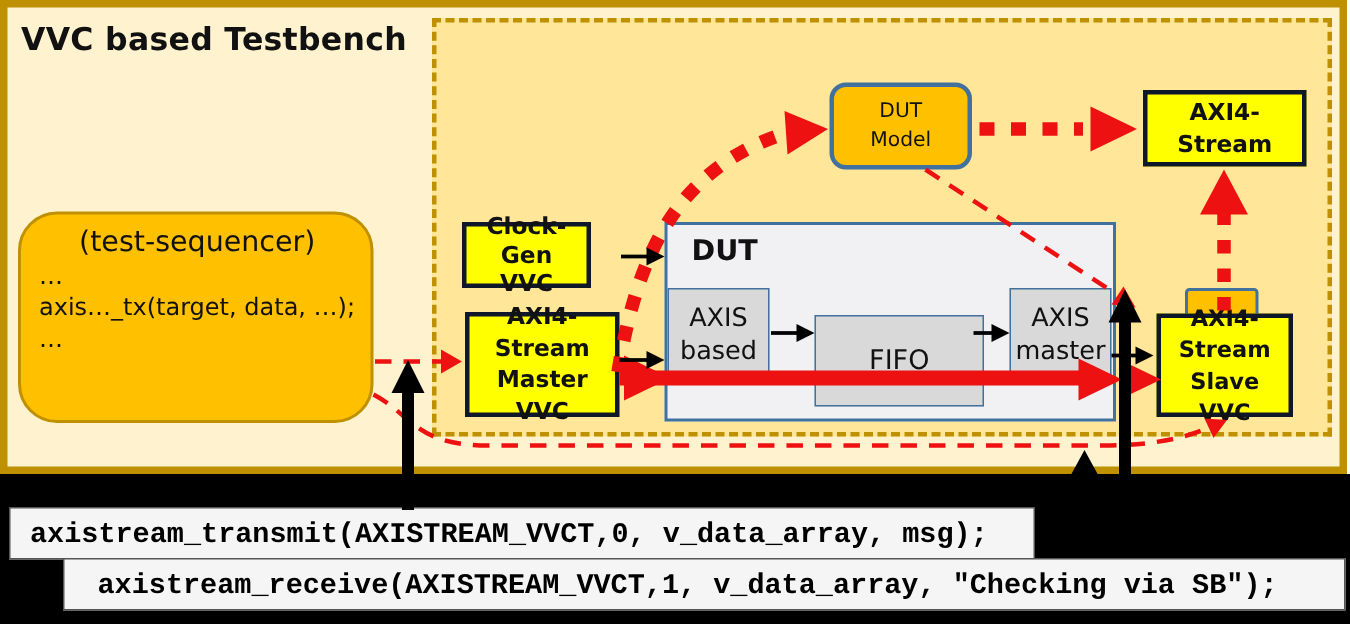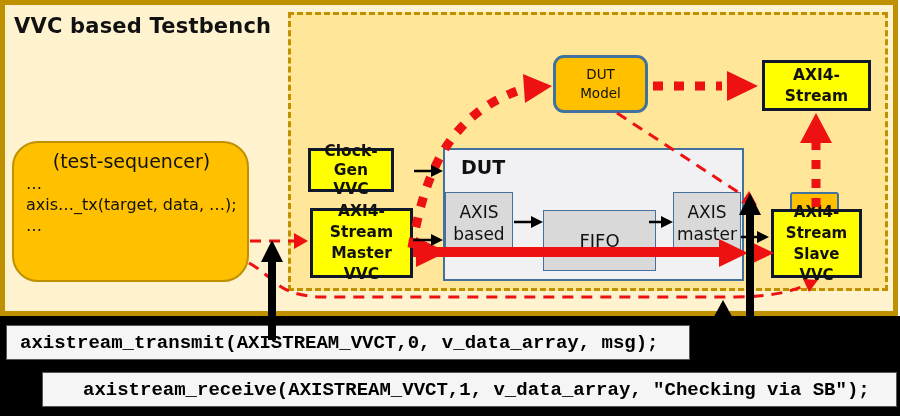--- a/index.html
+++ b/index.html
@@ -35,22 +35,22 @@
   .fifo{left:543px;top:210px;width:113px;height:61px;font-size:18px;}
   .axismaster{left:673px;top:192px;width:68px;height:62px;}
   
   .dutmodel{left:553px;top:55px;width:95px;height:58px;background:#FFC000;border:3px solid #41719C;
             border-radius:11px;display:flex;flex-direction:column;align-items:center;justify-content:center;
             font-size:13.5px;line-height:19px;z-index:3;}
   
   .blackband{left:0;top:316px;width:900px;height:100px;background:#000;z-index:4;}
   .codebar{background:#F5F5F5;border:1px solid #555;font-family:"Liberation Mono","DejaVu Sans Mono",monospace;
            font-weight:bold;font-size:19px;white-space:nowrap;z-index:5;display:flex;align-items:center;color:#000;}
-  .bar1{left:6px;top:325px;width:684px;height:35px;padding-left:13px;}
-  .bar2{left:42px;top:372px;width:855px;height:35px;padding-left:40px;}
+  .bar1{left:6px;top:338px;width:684px;height:35px;padding-left:13px;}
+  .bar2{left:42px;top:372px;width:855px;height:35px;padding-left:22px;}
   
   .connectors{left:0;top:0;width:900px;height:416px;z-index:6;pointer-events:none;}
 </style>
 </head>
 <body>
 
 <div class="abs testbench"></div>
 <div class="abs tb-title">VVC based Testbench</div>
 
 <div class="abs harness"></div>

